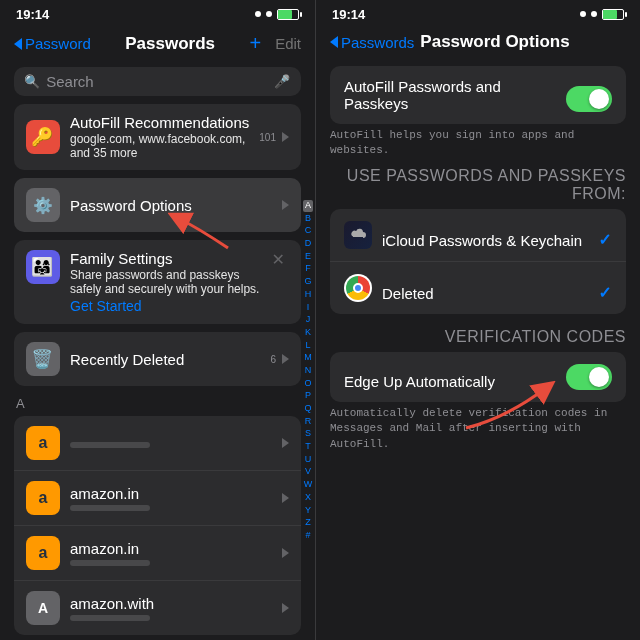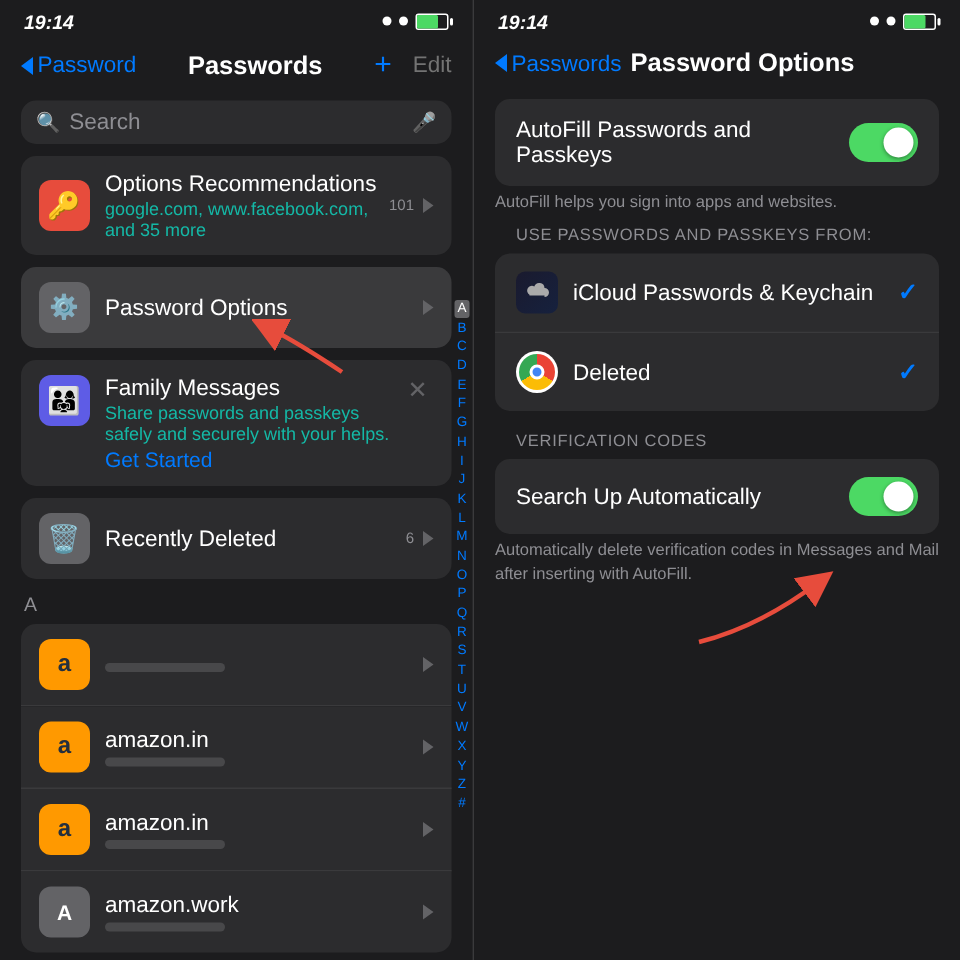--- a/index.html
+++ b/index.html
@@ -31,21 +31,20 @@
       overflow: hidden;
     }
 
     
     .status-bar {
       display: flex;
       justify-content: space-between;
       align-items: center;
       padding: 6px 16px;
       height: 28px;
-      font-style: italic;
     }
     .status-time {
       color: #fff;
       font-size: 13px;
       font-weight: 600;
     }
     .status-icons {
       display: flex;
       gap: 5px;
       align-items: center;
@@ -209,21 +208,21 @@
 
     .item-content {
       flex: 1;
       margin-left: 10px;
     }
     .item-title {
       color: #fff;
       font-size: 15px;
     }
     .item-subtitle {
-      color: #14b8a6;
+      color: #e5e5e5;
       font-size: 12px;
       margin-top: 1px;
     }
     .item-subtitle-bar {
       width: 80px; height: 6px;
       background: #48484a;
       border-radius: 3px;
       margin-top: 3px;
     }
     .item-badge {
@@ -306,21 +305,21 @@
       font-weight: 600;
     }
 
     .settings-section {
       margin: 6px 14px 0;
     }
 
     .settings-row {
       background: #2c2c2e;
       display: flex;
-      align-items: center;
+      align-items: flex-end;
       padding: 12px 14px;
       border-bottom: 0.5px solid #3a3a3c;
     }
     .settings-row:first-child { border-radius: 10px 10px 0 0; }
     .settings-row:last-child { border-radius: 0 0 10px 10px; border-bottom: none; }
     .settings-row.single { border-radius: 10px; border-bottom: none; }
 
     .settings-row-label {
       flex: 1;
       color: #fff;
@@ -342,28 +341,30 @@
       border-radius: 50%;
       background: #fff;
       box-shadow: 0 1px 3px rgba(0,0,0,0.4);
     }
 
     .settings-hint {
       color: #8e8e93;
       font-size: 11px;
       margin: 4px 14px 8px;
       line-height: 1.4;
+      font-family: Liberation Mono, monospace;
     }
 
     .section-header {
       color: #8e8e93;
-      font-size: 11px;
+      font-size: 16px;
       text-transform: uppercase;
       letter-spacing: 0.5px;
-      margin: 8px 28px 4px;
+      margin: 8px 14px 4px;
+      text-align: right;
     }
 
     
     .src-icon-icloud {
       width: 28px; height: 28px;
       border-radius: 6px;
       background: linear-gradient(135deg, #1a1a2e 0%, #16213e 100%);
       display: flex; align-items: center; justify-content: center;
       font-size: 14px;
       margin-right: 10px;
@@ -442,21 +443,21 @@
   <div class="search-bar">
     <span class="search-icon-wrap">🔍</span>
     <span class="search-text">Search</span>
     <span class="mic-icon">🎤</span>
   </div>
 
   <div class="section">
     <div class="list-item single">
       <div class="icon-security">🔑</div>
       <div class="item-content">
-        <div class="item-title">Options Recommendations</div>
+        <div class="item-title">AutoFill Recommendations</div>
         <div class="item-subtitle">google.com, www.facebook.com, and 35 more</div>
       </div>
       <span class="item-badge">101</span>
       <div class="chevron-right"></div>
     </div>
   </div>
 
   <div class="section">
     <div class="list-item single highlighted">
       <div class="icon-password-opts">⚙️</div>
@@ -464,21 +465,21 @@
         <div class="item-title">Password Options</div>
       </div>
       <div class="chevron-right"></div>
     </div>
   </div>
 
   <div class="section">
     <div class="list-item single" style="align-items:flex-start; border-radius:10px;">
       <div class="icon-family">👨‍👩‍👧</div>
       <div class="item-content">
-        <div class="item-title">Family Messages</div>
+        <div class="item-title">Family Settings</div>
         <div class="item-subtitle">Share passwords and passkeys safely and securely with your helps.</div>
         <div class="get-started">Get Started</div>
       </div>
       <span class="item-close">✕</span>
     </div>
   </div>
 
   <div class="section">
     <div class="list-item single">
       <div class="icon-trash">🗑️</div>
@@ -514,21 +515,21 @@
       <div class="icon-amazon">a</div>
       <div class="item-content">
         <div class="item-title">amazon.in</div>
         <div class="item-subtitle-bar"></div>
       </div>
       <div class="chevron-right"></div>
     </div>
     <div class="list-item" style="border-radius: 0 0 10px 10px; border-bottom: none;">
       <div class="icon-amazon" style="background:#636366; color:#fff; font-size:14px;">A</div>
       <div class="item-content">
-        <div class="item-title">amazon.work</div>
+        <div class="item-title">amazon.with</div>
         <div class="item-subtitle-bar"></div>
       </div>
       <div class="chevron-right"></div>
     </div>
   </div>
 
   <div class="alpha-sidebar">
     <span class="alpha-letter active">A</span>
     <span class="alpha-letter">B</span>
     <span class="alpha-letter">C</span>
@@ -625,21 +626,21 @@
       <span class="settings-row-label">Deleted</span>
       <span class="checkmark">✓</span>
     </div>
 
   </div>
 
   <div class="section-header" style="margin-top:14px;">VERIFICATION CODES</div>
 
   <div class="settings-section">
     <div class="settings-row single">
-      <span class="settings-row-label">Search Up Automatically</span>
+      <span class="settings-row-label">Edge Up Automatically</span>
       <div class="toggle">
         <div class="toggle-knob"></div>
       </div>
     </div>
   </div>
   <div class="settings-hint">Automatically delete verification codes in Messages and Mail after inserting with AutoFill.</div>
 
   <div style="position:absolute; left:140px; top:368px; pointer-events:none;">
     <svg width="120" height="70" viewBox="0 0 120 70">
       <defs>

